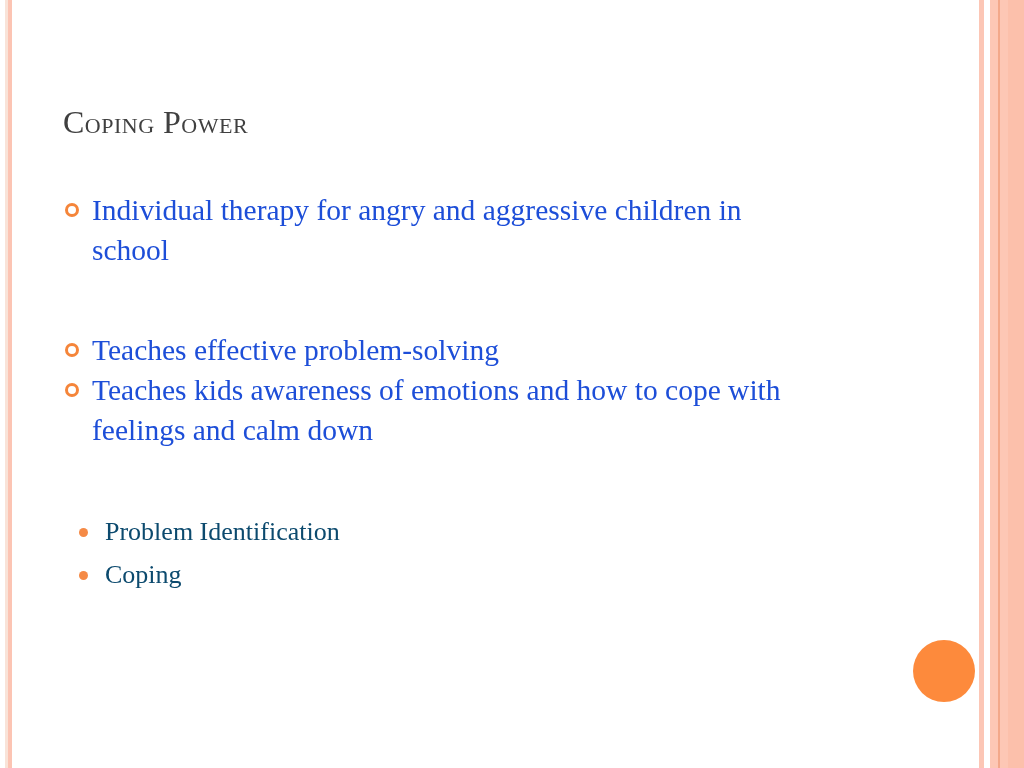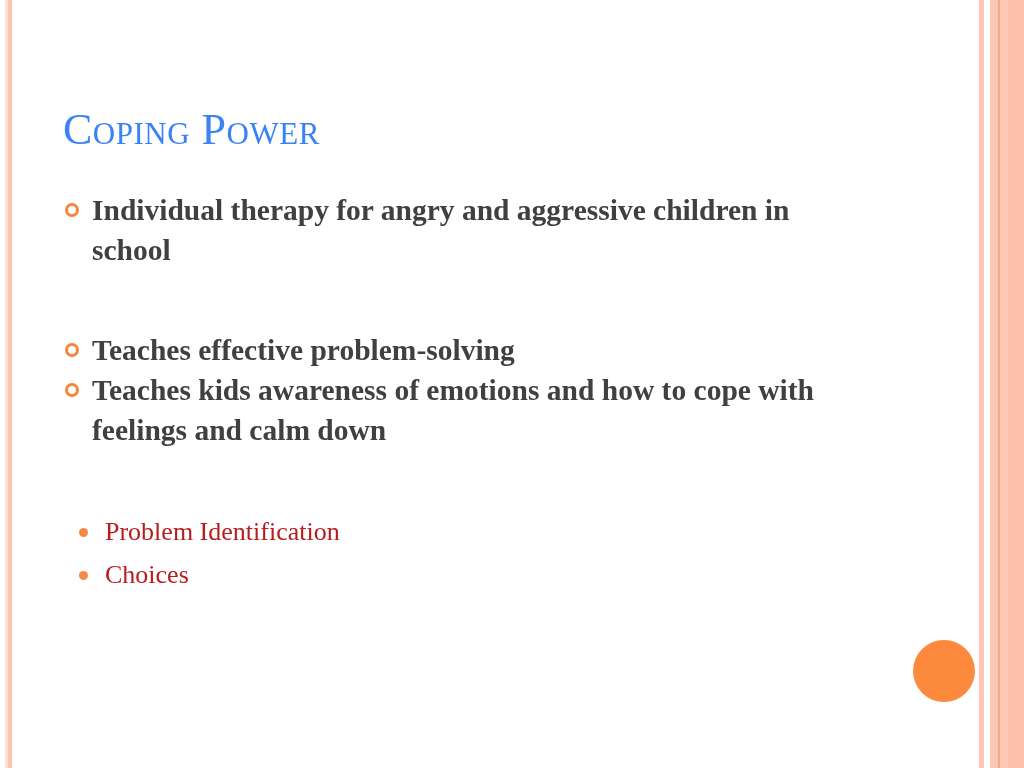--- a/index.html
+++ b/index.html
@@ -5,38 +5,38 @@
     html, body { margin: 0; padding: 0; }
     body {
       width: 1024px; height: 768px; overflow: hidden;
       background: #ffffff; position: relative;
       font-family: "DejaVu Serif", "Liberation Serif", serif;
     }
     .stripe { position: absolute; top: 0; height: 768px; }
     .title {
       position: absolute; left: 63px; top: 104px;
       font-family: "Liberation Serif", "DejaVu Serif", serif;
-      font-size: 44px; font-variant: small-caps; letter-spacing: 0.5px;
-      color: #3b82f6; margin: 0; font-weight: normal; white-space: nowrap;
+      font-size: 32px; font-variant: small-caps; letter-spacing: 0.5px;
+      color: #404040; margin: 0; font-weight: normal; white-space: nowrap;
     }
     .bullets { position: absolute; left: 63px; top: 190px; width: 820px; }
     .item { position: relative; padding-left: 29px; }
     .item-text {
       font-family: "Liberation Serif", "DejaVu Serif", serif;
-      font-size: 29.5px; line-height: 40px; color: #404040; display: block; font-weight: bold;
+      font-size: 29.5px; line-height: 40px; color: #1d4ed8; display: block;
     }
     .ring {
       position: absolute; left: 2px; top: 13px; width: 8px; height: 8px;
       border: 3px solid #f5853a; border-radius: 50%;
     }
     .sub { list-style: none; margin: 0; padding: 0; }
     .sub-item { position: relative; padding-left: 42px; }
     .sub-text {
       font-family: "Liberation Serif", "DejaVu Serif", serif;
-      font-size: 26px; line-height: 43px; color: #b91c1c;
+      font-size: 26px; line-height: 43px; color: #0c4a6e;
     }
     .dot {
       position: absolute; left: 16px; top: 18px; width: 9px; height: 9px;
       background: #f58a46; border-radius: 50%;
     }
     .circle {
       position: absolute; left: 913px; top: 640px; width: 62px; height: 62px;
       background: #fd8a3c; border-radius: 50%;
     }
   </style>
@@ -66,18 +66,18 @@
     <span class="ring"></span>
     <span class="item-text" style="width:780px;">Teaches kids awareness of emotions and how to cope with feelings and calm down</span>
   </div>
   <ul class="sub">
     <li class="sub-item">
       <span class="dot"></span>
       <span class="sub-text">Problem Identification</span>
     </li>
     <li class="sub-item">
       <span class="dot"></span>
-      <span class="sub-text">Choices</span>
+      <span class="sub-text">Coping</span>
     </li>
   </ul>
 </div>
 
 <div class="circle"></div>
 
 </body></html>

